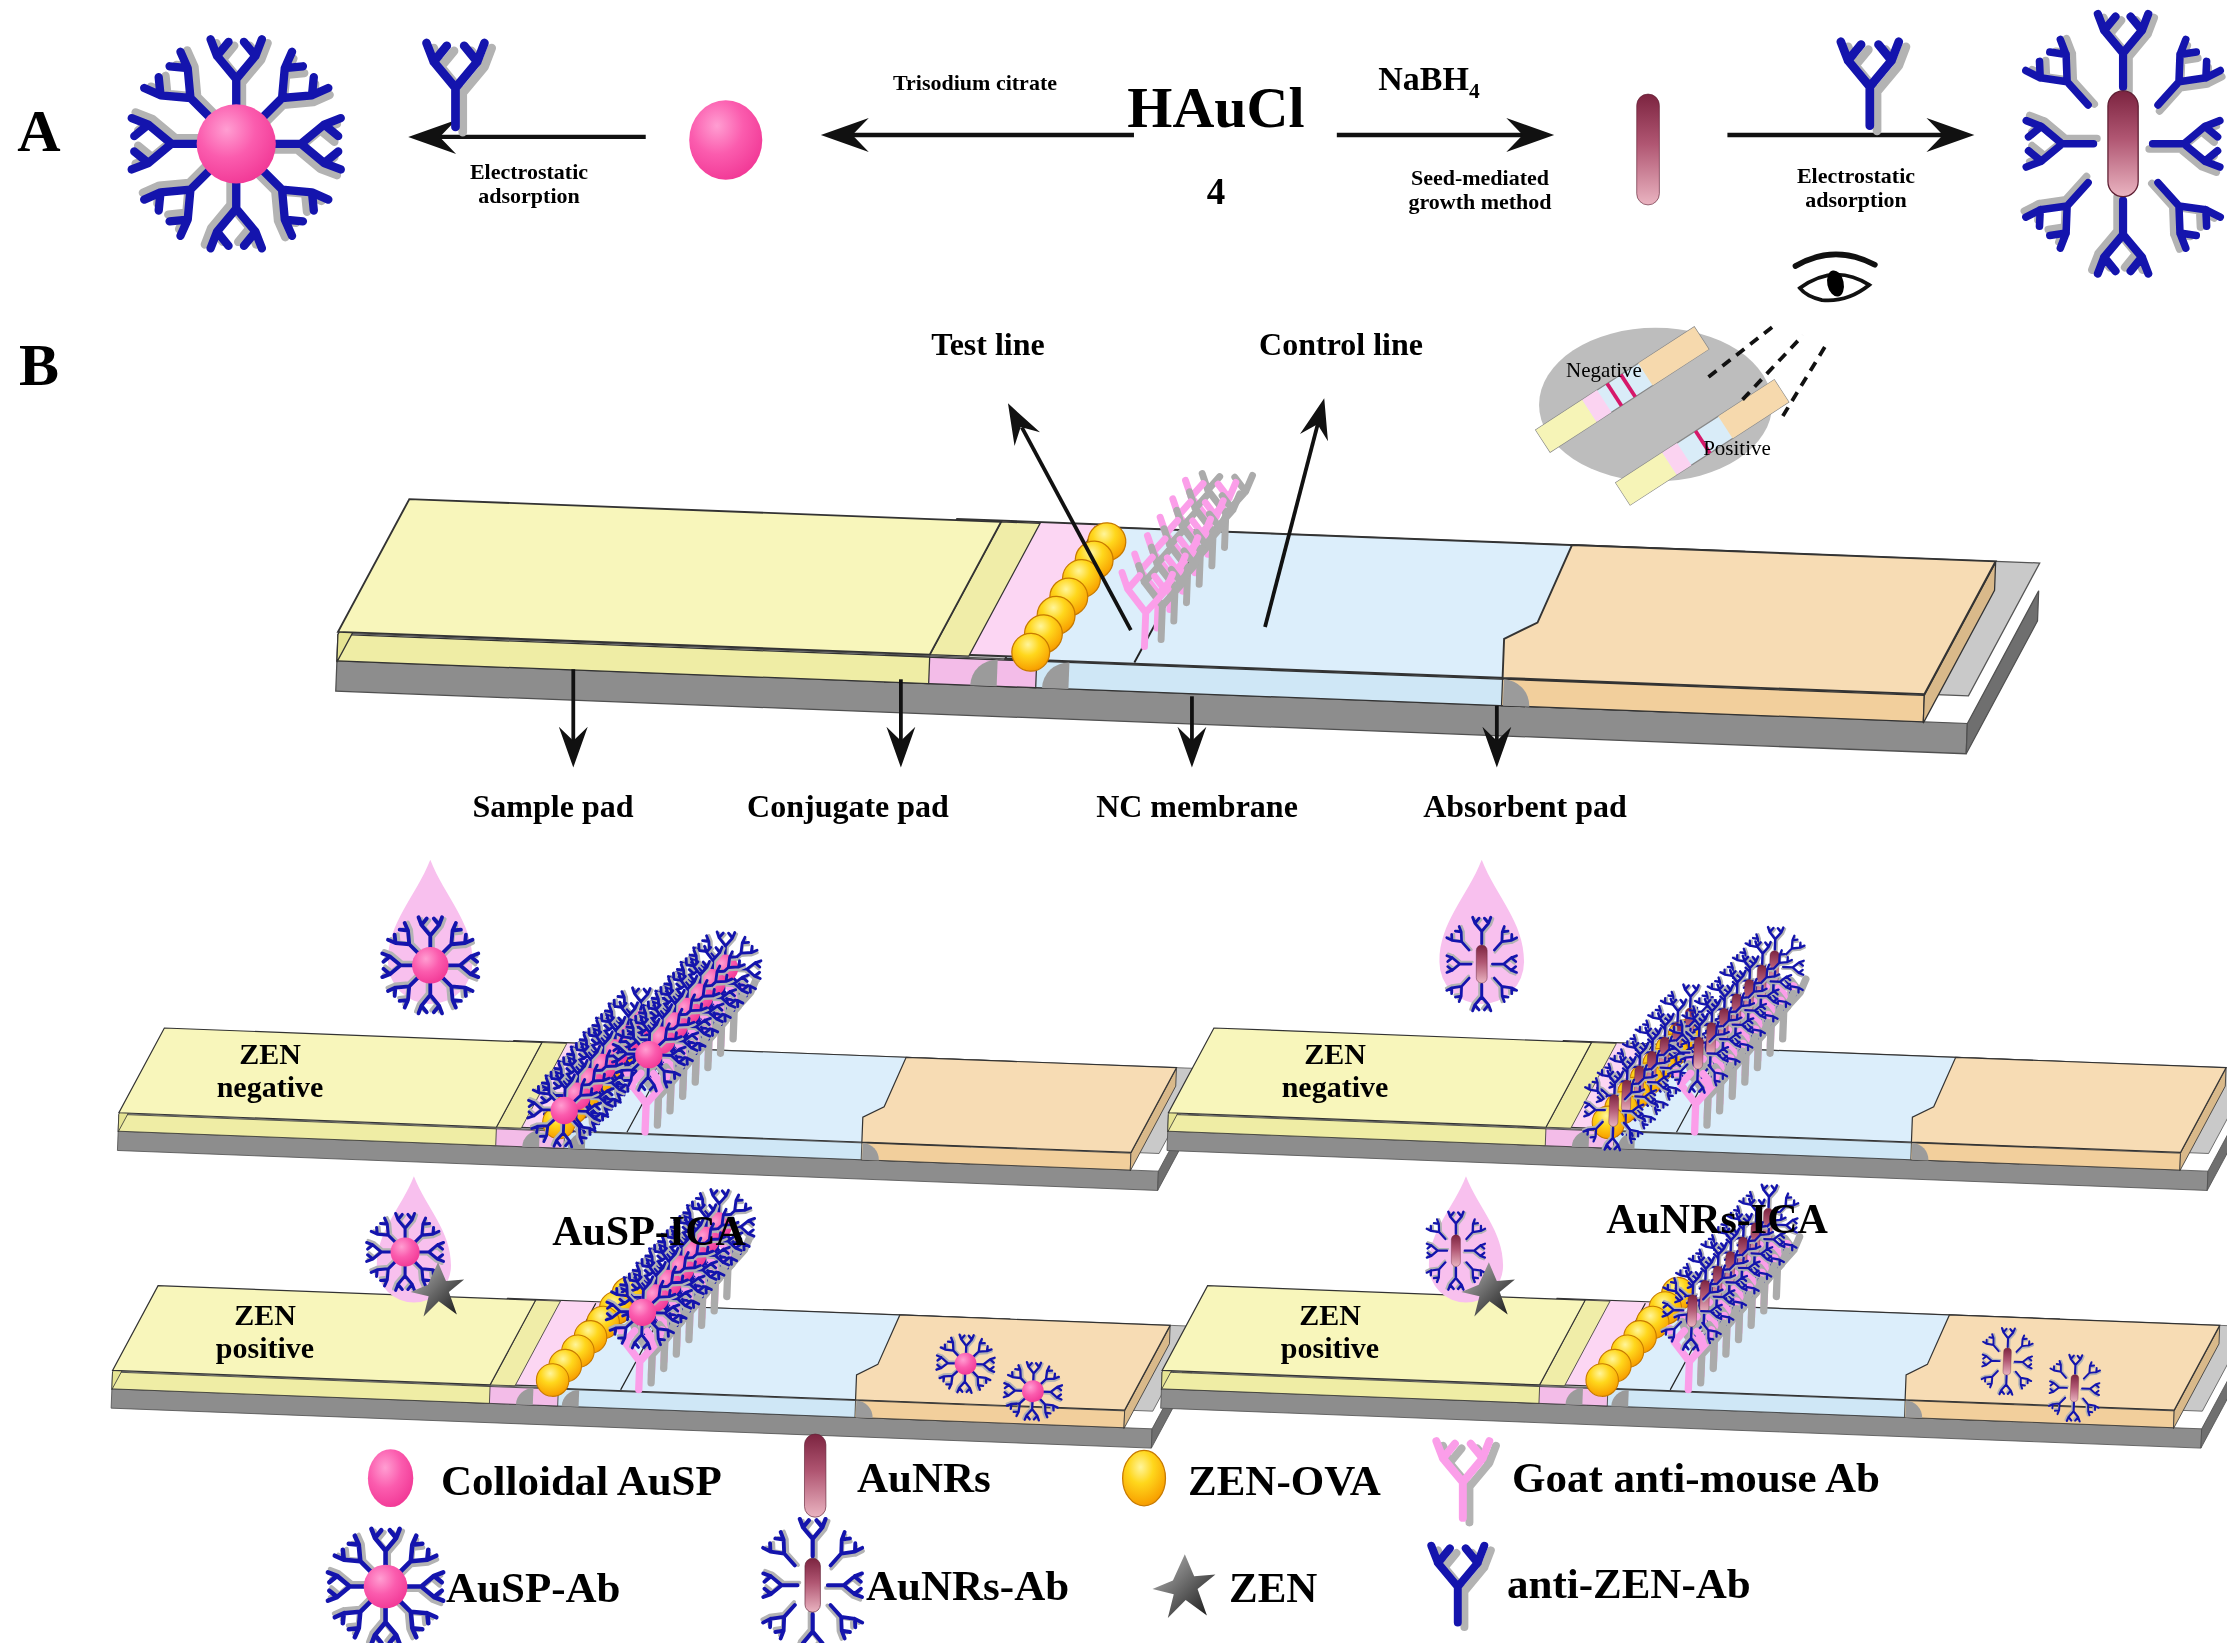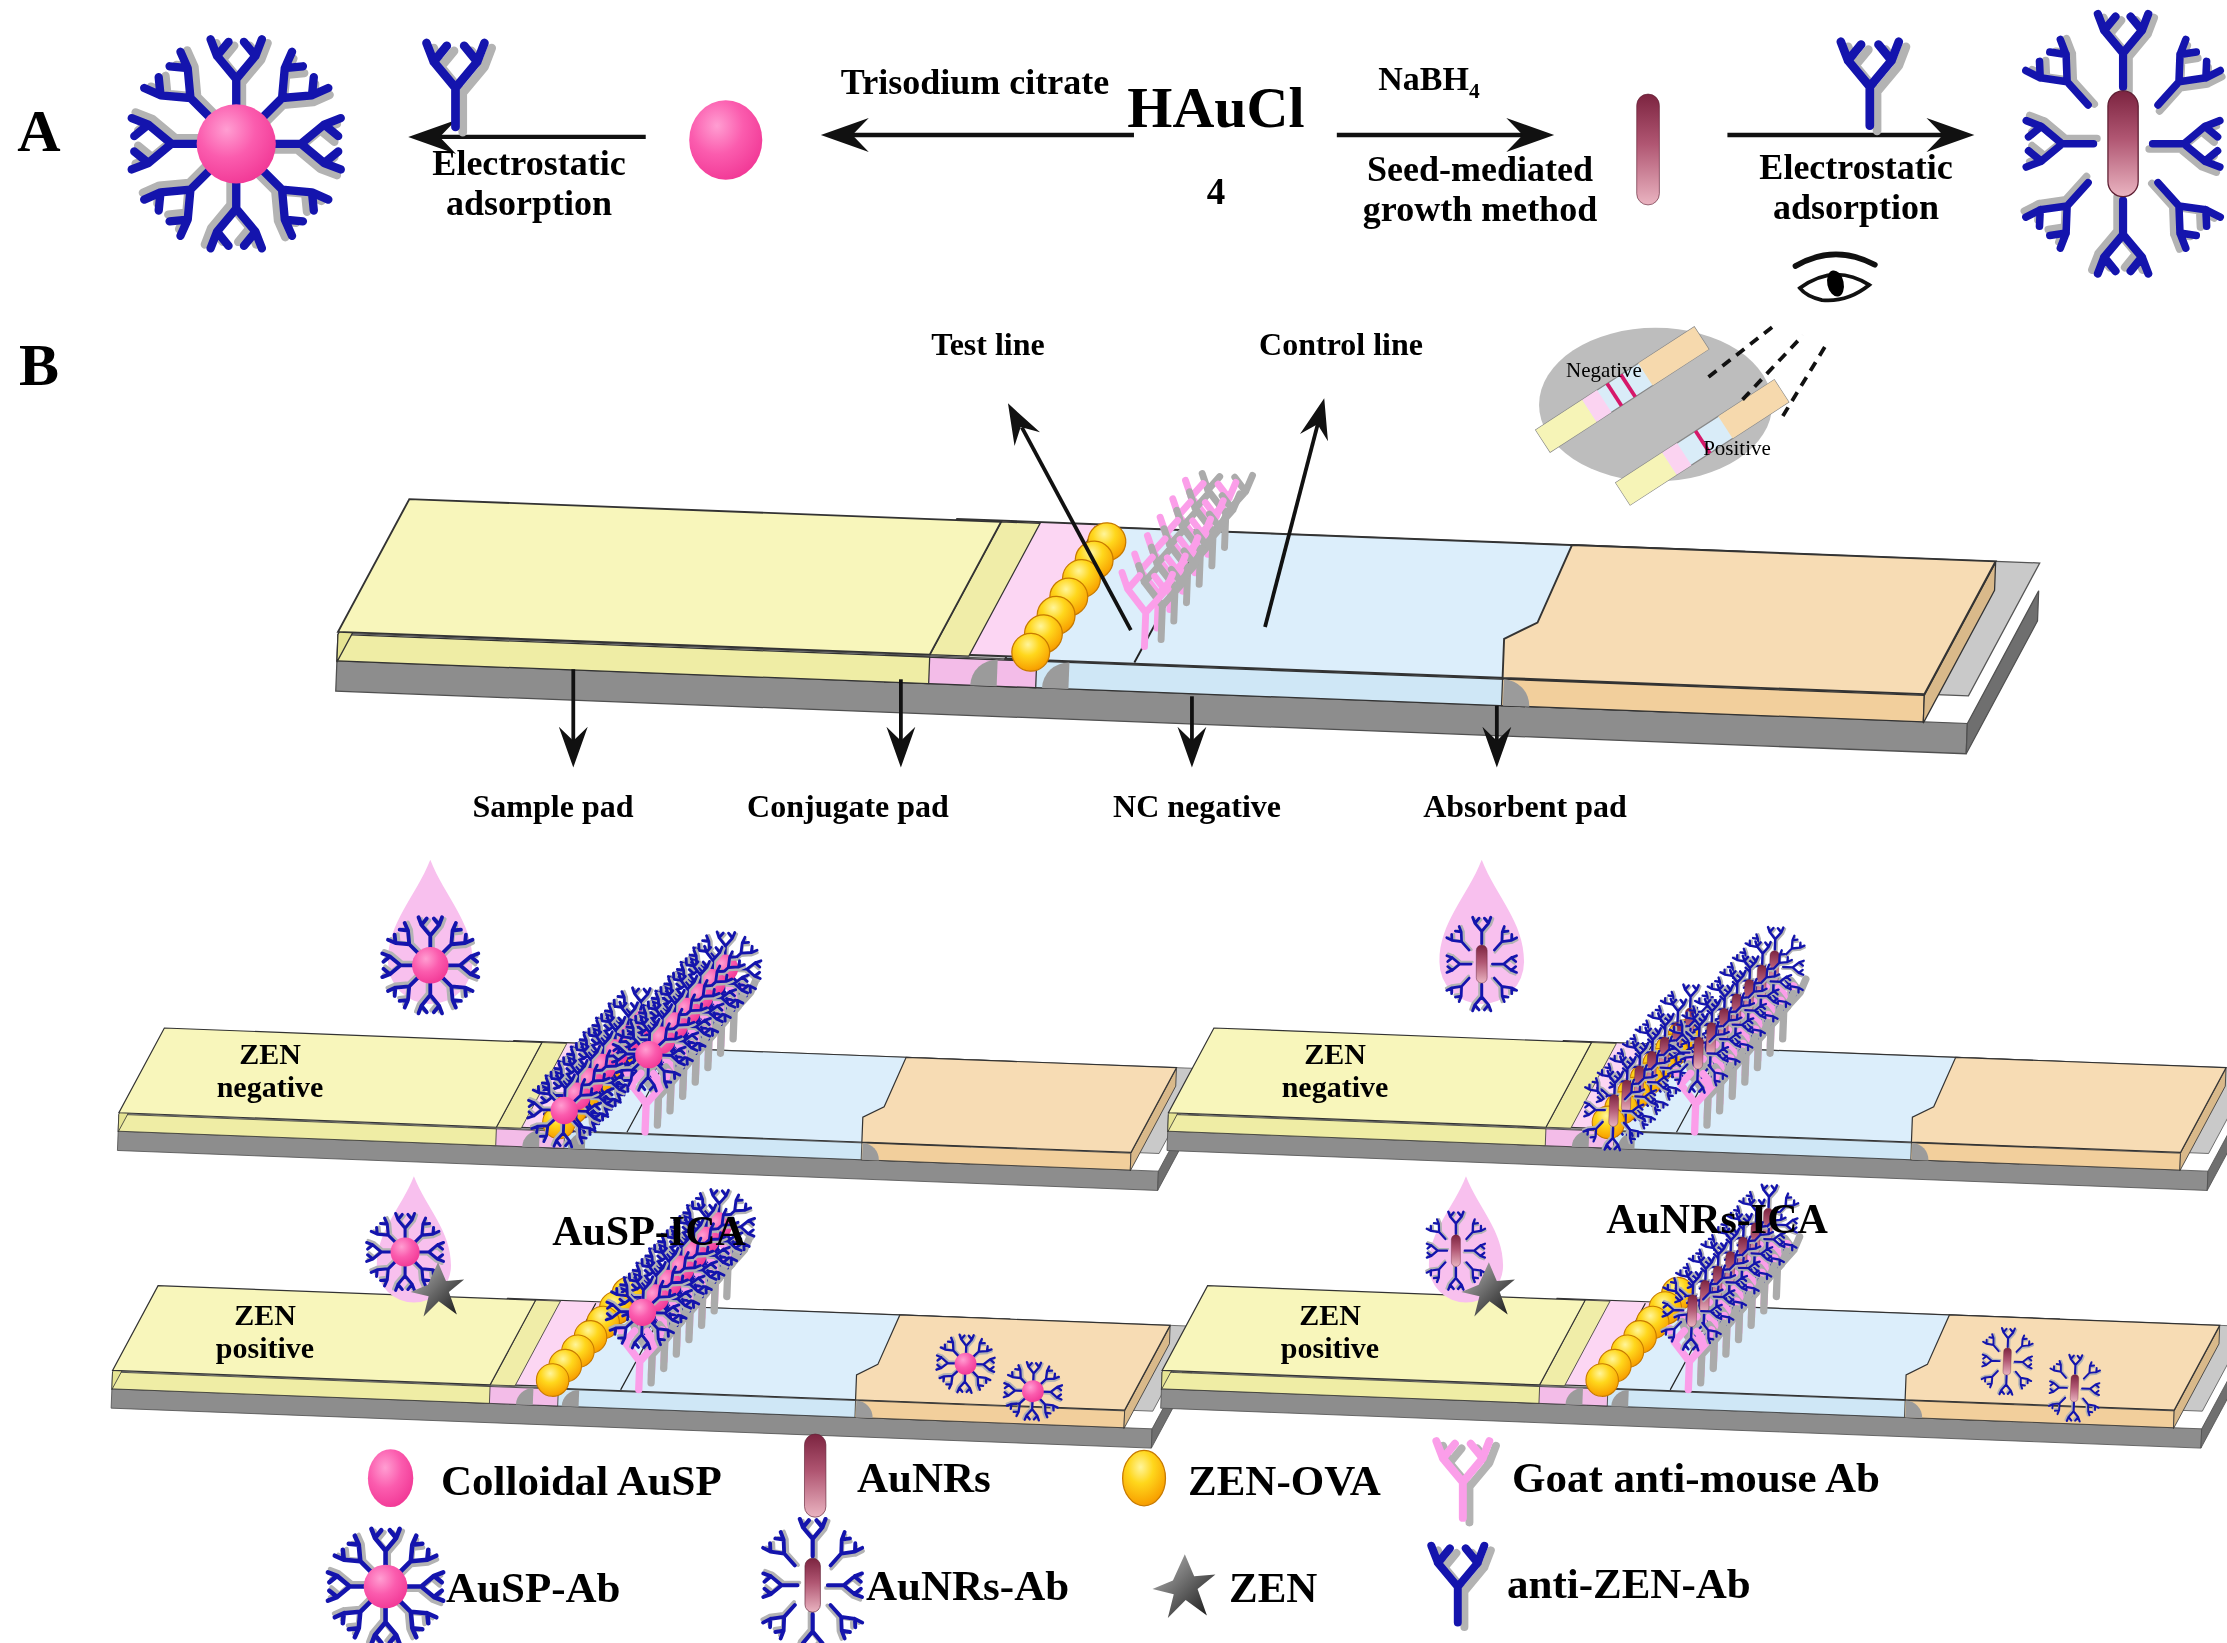--- a/index.html
+++ b/index.html
@@ -7,21 +7,21 @@
         font-family:"Liberation Serif",serif;color:#000;}
   svg.art{position:absolute;left:0;top:0;}
   .lbl{position:absolute;transform:translate(-50%,-50%);text-align:center;font-weight:bold;
        line-height:1.1;white-space:nowrap;z-index:5;}
   .lbl span{display:block;}
   .llbl{position:absolute;transform:translate(0,-50%);text-align:left;font-weight:bold;
         white-space:nowrap;z-index:5;}
   .f95{font-size:60px;}
   .f66{font-size:42px;}
   .f62{font-size:32px;}
-  .f54{font-size:36px;}
+  .f54{font-size:22px;}
   .f48{font-size:30px;}
   .f68{font-size:43px;}
   .f33{font-size:21px;font-weight:normal;}
   .formula{font-size:58px;}
   .formula sub{font-size:37px;}
   .chem{font-size:34px;}
   .chem sub{font-size:21.4px;}
 </style>
 </head>
 <body>
@@ -488,21 +488,21 @@
 </div>
 
 <div class="lbl f95" style="left:39px;top:365px;">B</div>
 <div class="lbl f62" style="left:988px;top:345px;">Test line</div>
 <div class="lbl f62" style="left:1341px;top:345px;">Control line</div>
 <div class="lbl f33" style="left:1604px;top:371px;">Negative</div>
 <div class="lbl f33" style="left:1737px;top:449px;">Positive</div>
 
 <div class="lbl f62" style="left:553px;top:807px;">Sample pad</div>
 <div class="lbl f62" style="left:848px;top:807px;">Conjugate pad</div>
-<div class="lbl f62" style="left:1197px;top:807px;">NC negative</div>
+<div class="lbl f62" style="left:1197px;top:807px;">NC membrane</div>
 <div class="lbl f62" style="left:1525px;top:807px;">Absorbent pad</div>
 
 <div class="lbl f48" style="left:270px;top:1070px;">
   <span>ZEN</span>
       <span>negative</span>
 </div>
 <div class="lbl f48" style="left:265px;top:1331px;">
   <span>ZEN</span>
       <span>positive</span>
 </div>

